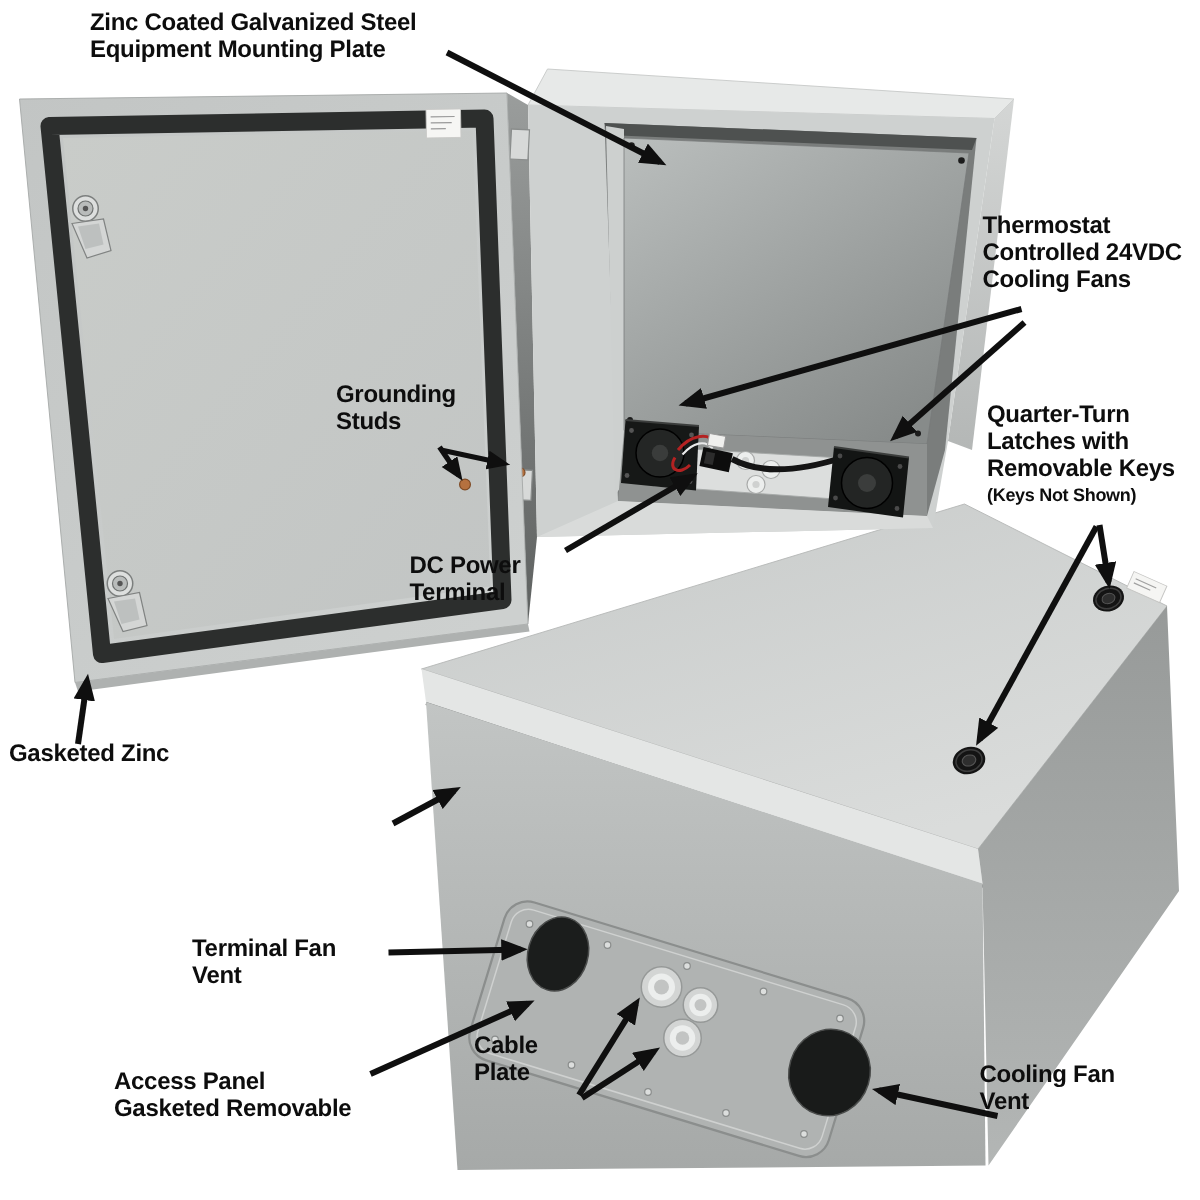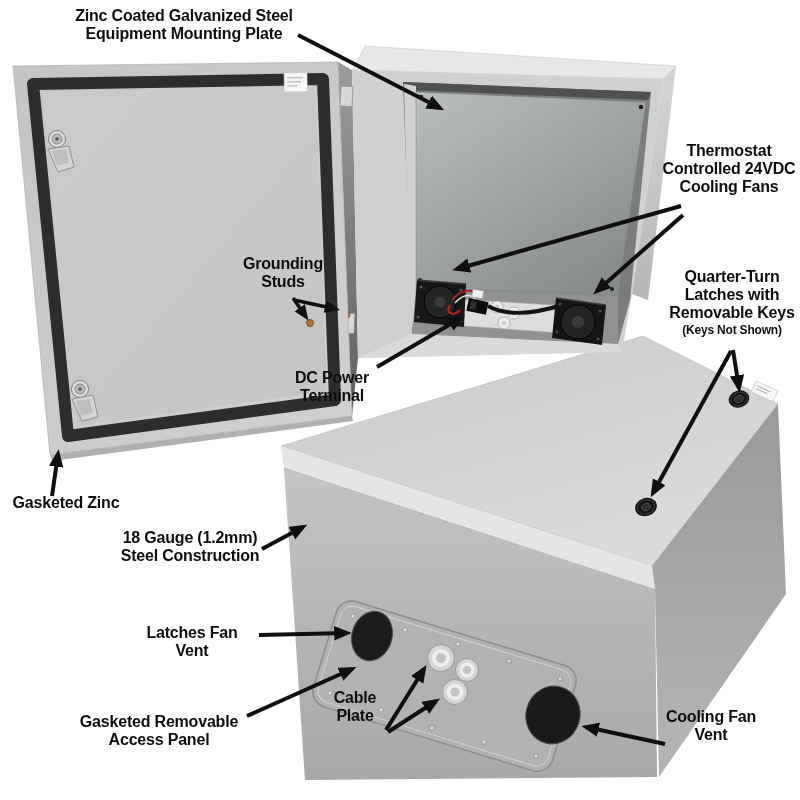--- a/index.html
+++ b/index.html
@@ -2,21 +2,21 @@
 <html><head>
 <meta charset="utf-8">
 <style>
   html,body{margin:0;padding:0;background:#ffffff;}
   .stage{
     position:relative;width:800px;height:800px;background:#ffffff;overflow:hidden;
     font-family:"Liberation Sans",sans-serif;
   }
   .stage svg{position:absolute;left:0;top:0;}
   .callout{
-    position:absolute;text-align:center;color:#0d0d0d;
+    position:absolute;text-align:left;color:#0d0d0d;
     font-weight:bold;font-size:16px;line-height:18px;letter-spacing:-0.2px;
   }
   .callout .note{font-size:12px;line-height:14px;margin-top:1px;}
 </style>
 </head>
 <body>
 
 <div class="stage">
 
 <svg width="800" height="800" viewBox="0 0 800 800">
@@ -273,32 +273,28 @@
 
   <div class="callout" style="left:224px;top:255px;width:118px">
     <div>Grounding</div>
     <div>Studs</div>
   </div>
 
   <div class="callout" style="left:6px;top:494px;width:120px">
     <div>Gasketed Zinc</div>
   </div>
 
-  <div class="callout" style="left:116px;top:529px;width:148px">
-    <div>18 Gauge (1.2mm)</div>
-    <div>Steel Construction</div>
-  </div>
 
   <div class="callout" style="left:128px;top:624px;width:128px">
-    <div>Latches Fan Vent</div>
+    <div>Terminal Fan Vent</div>
   </div>
 
   <div class="callout" style="left:76px;top:713px;width:166px">
+    <div>Access Panel</div>
     <div>Gasketed Removable</div>
-    <div>Access Panel</div>
   </div>
 
   <div class="callout" style="left:316px;top:689px;width:78px">
     <div>Cable</div>
     <div>Plate</div>
   </div>
 
   <div class="callout" style="left:653px;top:708px;width:116px">
     <div>Cooling Fan</div>
     <div>Vent</div>

